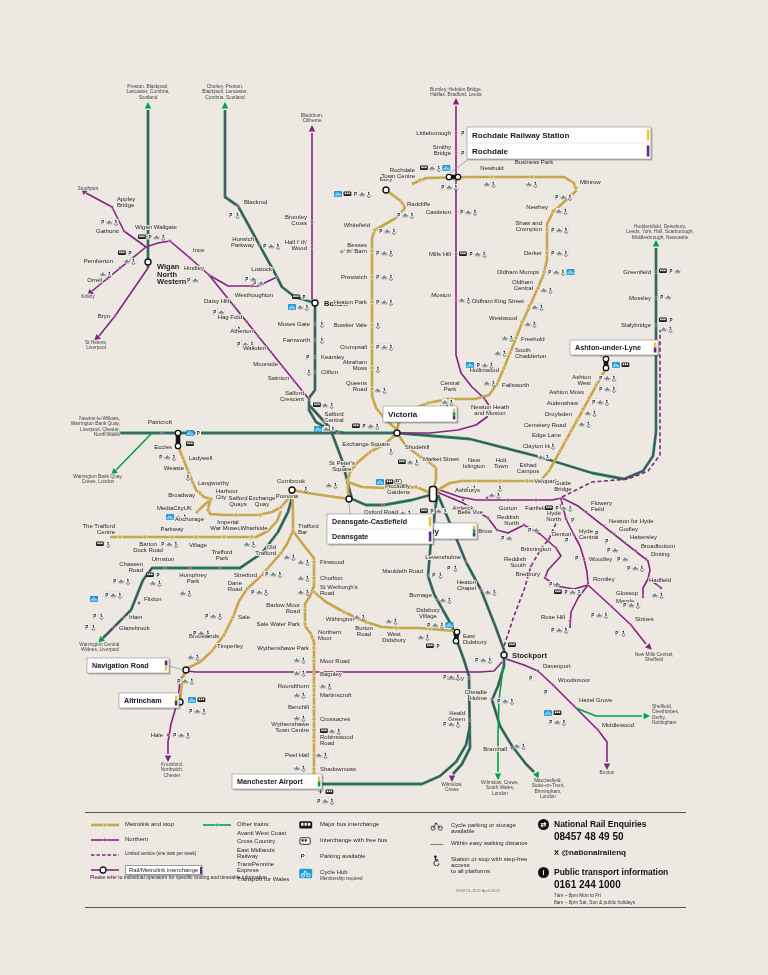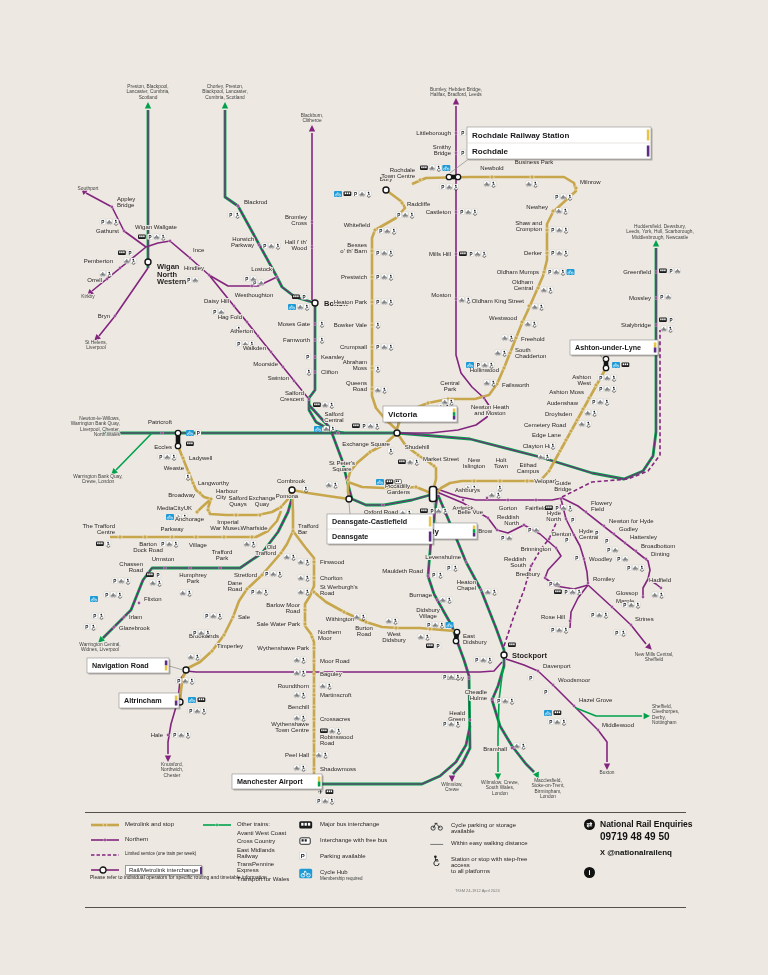--- a/index.html
+++ b/index.html
@@ -2947,29 +2947,34 @@
           <path d="M4 2.4 L4 4.6 L6.4 4.6 M4 3.6 L6 3.6 M4 4.6 A2 2 0 1 0 6.8 6.4" fill="none" stroke="#15171b" stroke-width="0.7"></path>
         </g>
       </svg>
       <span class="lbl">
         <div>Station or stop with step-free access</div>
         <div>to all platforms</div>
       </span>
     </div>
   </div>
 
-<div class="contact" style="left:584px;top:819px">
+<div class="contact" style="left:538px;top:819px">
   <div class="c-row">
     <span class="c-ic">⇄</span>
     <div>
       <div class="c-title">National Rail Enquiries</div>
-      <div class="c-phone">09719 48 49 50</div>
+      <div class="c-phone">08457 48 49 50</div>
       <div class="c-social"><span class="x-logo">X</span> <span>@nationalrailenq</span></div>
     </div>
   </div>
   <div class="c-row">
     <span class="c-ic">i</span>
+    <div>
+      <div class="c-title">Public transport information</div>
+      <div class="c-phone">0161 244 1000</div>
+      <div class="c-hours"><span>7am – 8pm Mon to Fri</span><br><span>8am – 8pm Sat, Sun &amp; public holidays</span></div>
+    </div>
   </div>
 </div>
 <div class="ref" style="left:455px;top:888px">TfGM 24-1912 April 2024</div>
 
 
 
 
 </body></html>

